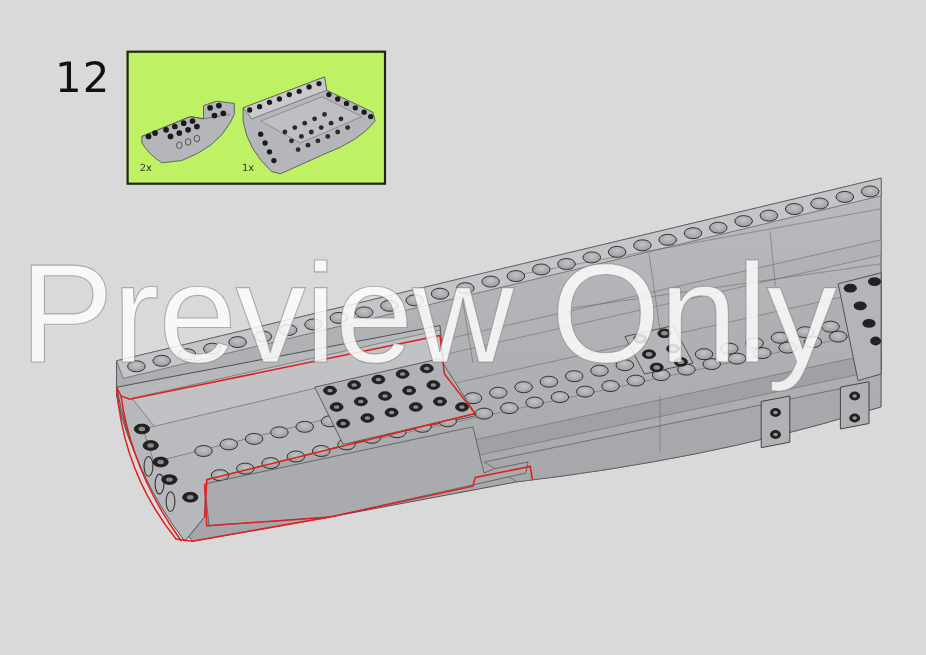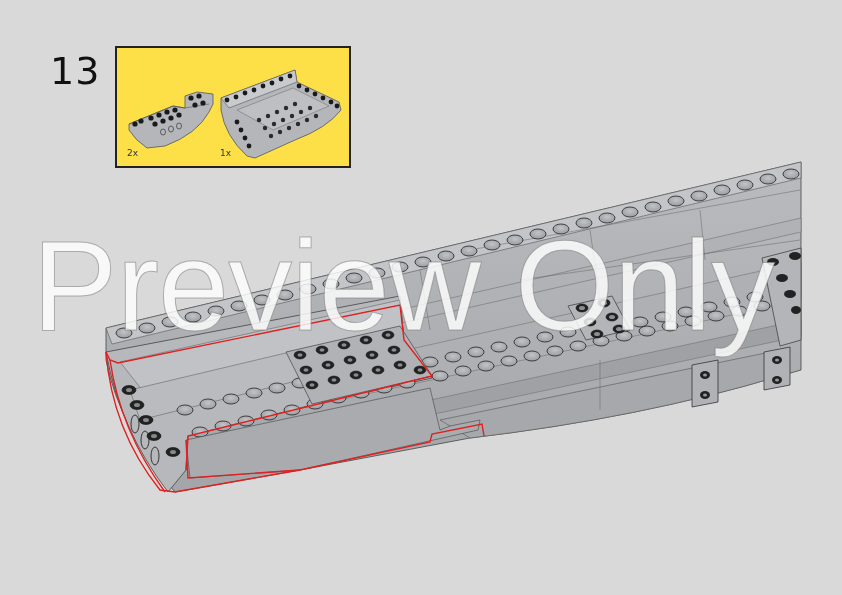--- a/index.html
+++ b/index.html
@@ -1,29 +1,29 @@
 <!DOCTYPE html>
 <html><head>
 <meta charset="utf-8">
 <style>
   html, body { margin:0; padding:0; }
   body { width:842px; height:595px; background:#d9d9d9; position:relative; overflow:hidden; font-family:"DejaVu Sans", sans-serif; }
   .step-number { position:absolute; left:50px; top:52px; font-size:38px; color:#111; font-family:"DejaVu Sans", sans-serif; letter-spacing:1px; line-height:1; }
-  .parts-box { position:absolute; left:115px; top:46px; width:236px; height:122px; background:#fde047; border:2px solid #222; box-sizing:border-box; }
+  .parts-box { position:absolute; left:115px; top:46px; width:236px; height:122px; background:#bef264; border:2px solid #222; box-sizing:border-box; }
   .part-qty { position:absolute; font-size:9px; color:#333; font-family:"DejaVu Sans", sans-serif; }
   .qty-1 { left:10px; top:100px; }
   .qty-2 { left:103px; top:100px;text-align:center; }
   .parts-box svg { position:absolute; left:0; top:0; }
   .model { position:absolute; left:0; top:0; }
-  .watermark { position:absolute; left:18px; top:222px; font-size:128px; color:rgba(255,255,255,0.82); font-family:"Liberation Sans", sans-serif; font-weight:300; letter-spacing:-1px; -webkit-text-stroke:1px rgba(120,120,120,0.55); line-height:1; white-space:nowrap; pointer-events:none;margin-left:14px; }
+  .watermark { position:absolute; left:18px; top:222px; font-size:128px; color:rgba(255,255,255,0.82); font-family:"Liberation Sans", sans-serif; font-weight:300; letter-spacing:-1px; -webkit-text-stroke:1px rgba(120,120,120,0.55); line-height:1; white-space:nowrap; pointer-events:none; }
 </style>
 </head>
 <body>
 
-<div class="step-number">13</div>
+<div class="step-number">12</div>
 
 <div class="parts-box">
   <svg width="236" height="122" viewBox="0 0 236 122">
 
     <g>
       <path d="M12 76 L56 58 L68 60 L68 48 L80 44 L96 46 L96 56 L92 64 Q80 86 48 98 L30 100 Q18 92 12 82 Z" fill="#b4b6b9" stroke="#555" stroke-width="0.8"></path>
       <path d="M12 76 L56 58 L68 60 L92 56" fill="none" stroke="#555" stroke-width="0.6"></path>
       <g fill="#1a1a1a">
         <circle cx="18" cy="76" r="2.6"></circle>
           <circle cx="24" cy="73" r="2.6"></circle>

